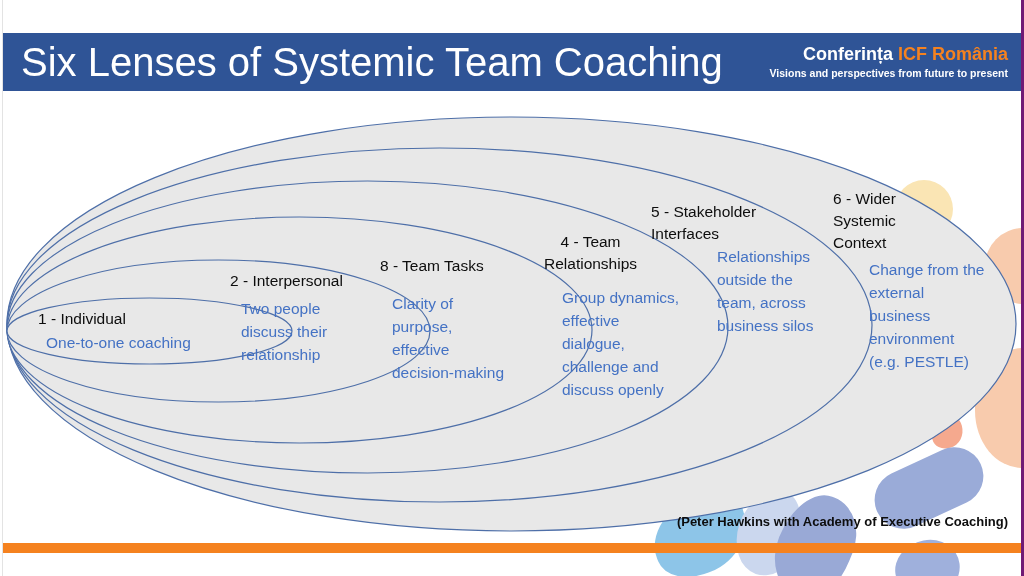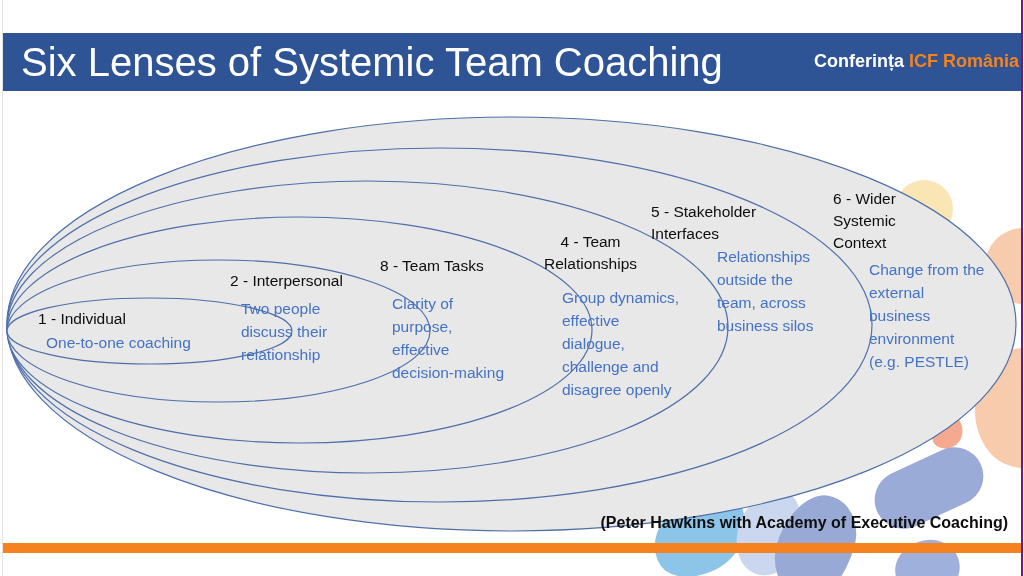--- a/index.html
+++ b/index.html
@@ -1,26 +1,26 @@
 <!DOCTYPE html>
 <html><head>
 <meta charset="utf-8">
 <title>Six Lenses of Systemic Team Coaching</title>
 <style>
   html,body{margin:0;padding:0;background:#ffffff;width:1024px;height:576px;overflow:hidden;
             font-family:"Liberation Sans",sans-serif;-webkit-font-smoothing:antialiased;}
   .slide{position:absolute;left:2px;top:0;width:1018px;height:576px;background:#ffffff;
-         overflow:hidden;border-left:1px solid #e3e3e3;border-right:2px solid #701a75;}
+         overflow:hidden;border-left:1px solid #e3e3e3;border-right:4px solid #701a75;}
 
   
   .top-bar{position:absolute;left:0;right:0;top:33px;height:58px;background:#2F5496;
            display:flex;align-items:center;justify-content:space-between;z-index:7;}
   .slide-title{color:#ffffff;font-size:40px;font-weight:400;letter-spacing:0px;
                padding-left:18px;white-space:nowrap;line-height:58px;}
-  .brand{padding-right:2px;text-align:right;line-height:1.1;}
+  .brand{padding-right:13px;text-align:right;line-height:1.1;}
   .brand-line1{font-size:18px;font-weight:700;color:#ffffff;white-space:nowrap;}
   .brand-line1 .orange{color:#F5821F;}
   .brand-tagline{font-size:10.5px;font-weight:700;color:#ffffff;margin-top:3px;white-space:nowrap;}
 
   
   .decor{position:absolute;z-index:1;}
   .decor-cream   {left:892px;top:180px;width:58px;height:58px;border-radius:50%;background:#FAE5B4;}
   .decor-peach1  {left:982px;top:228px;width:76px;height:76px;border-radius:50%;background:#F8CBAD;}
   .decor-peach2  {left:972px;top:348px;width:98px;height:120px;border-radius:48%;background:#F8CBAD;}
   .decor-salmon  {left:928px;top:416px;width:32px;height:32px;background:#F5A98E;
@@ -46,32 +46,33 @@
               white-space:pre-line;}
   .l1-label{left:35px;top:308px;}  .l1-desc{left:43px;top:331px;}
   .l2-label{left:227px;top:270px;text-align:center;} .l2-desc{left:238px;top:297px;}
   .l3-label{left:377px;top:255px;} .l3-desc{left:389px;top:292px;}
   .l4-label{left:541px;top:231px;text-align:center;} .l4-desc{left:559px;top:286px;}
   .l5-label{left:648px;top:201px;} .l5-desc{left:714px;top:245px;}
   .l6-label{left:830px;top:188px;} .l6-desc{left:866px;top:258px;}
 
   
   .attribution{position:absolute;right:13px;top:514px;z-index:5;color:#0d0d0d;
-               font-size:16px;font-weight:700;white-space:nowrap;}
+               font-size:13px;font-weight:700;white-space:nowrap;}
   .bottom-bar{position:absolute;left:0;right:0;top:543px;height:10px;background:#F5821F;z-index:6;}
 </style>
 </head>
 <body>
 
 <div class="slide">
 
   <div class="top-bar">
     <div class="slide-title">Six Lenses of Systemic Team Coaching</div>
     <div class="brand">
       <div class="brand-line1"><span>Conferința </span><span class="orange">ICF România</span></div>
+      <div class="brand-tagline">Visions and perspectives from future to present</div>
     </div>
   </div>
 
   <div class="decor decor-cream"></div>
   <div class="decor decor-peach1"></div>
   <div class="decor decor-peach2"></div>
   <div class="decor decor-salmon"></div>
   <div class="decor decor-sky"></div>
   <div class="decor decor-wisp"></div>
   <div class="decor decor-peri1"></div>
@@ -100,21 +101,21 @@
 purpose,
 effective
 decision-making</div>
 
   <div class="lens-label l4-label">4 - Team
 Relationships</div>
   <div class="lens-desc  l4-desc">Group dynamics,
 effective
 dialogue,
 challenge and
-disagree openly</div>
+discuss openly</div>
 
   <div class="lens-label l5-label">5 - Stakeholder
 Interfaces</div>
   <div class="lens-desc  l5-desc">Relationships
 outside the
 team, across
 business silos</div>
 
   <div class="lens-label l6-label">6 - Wider
 Systemic

